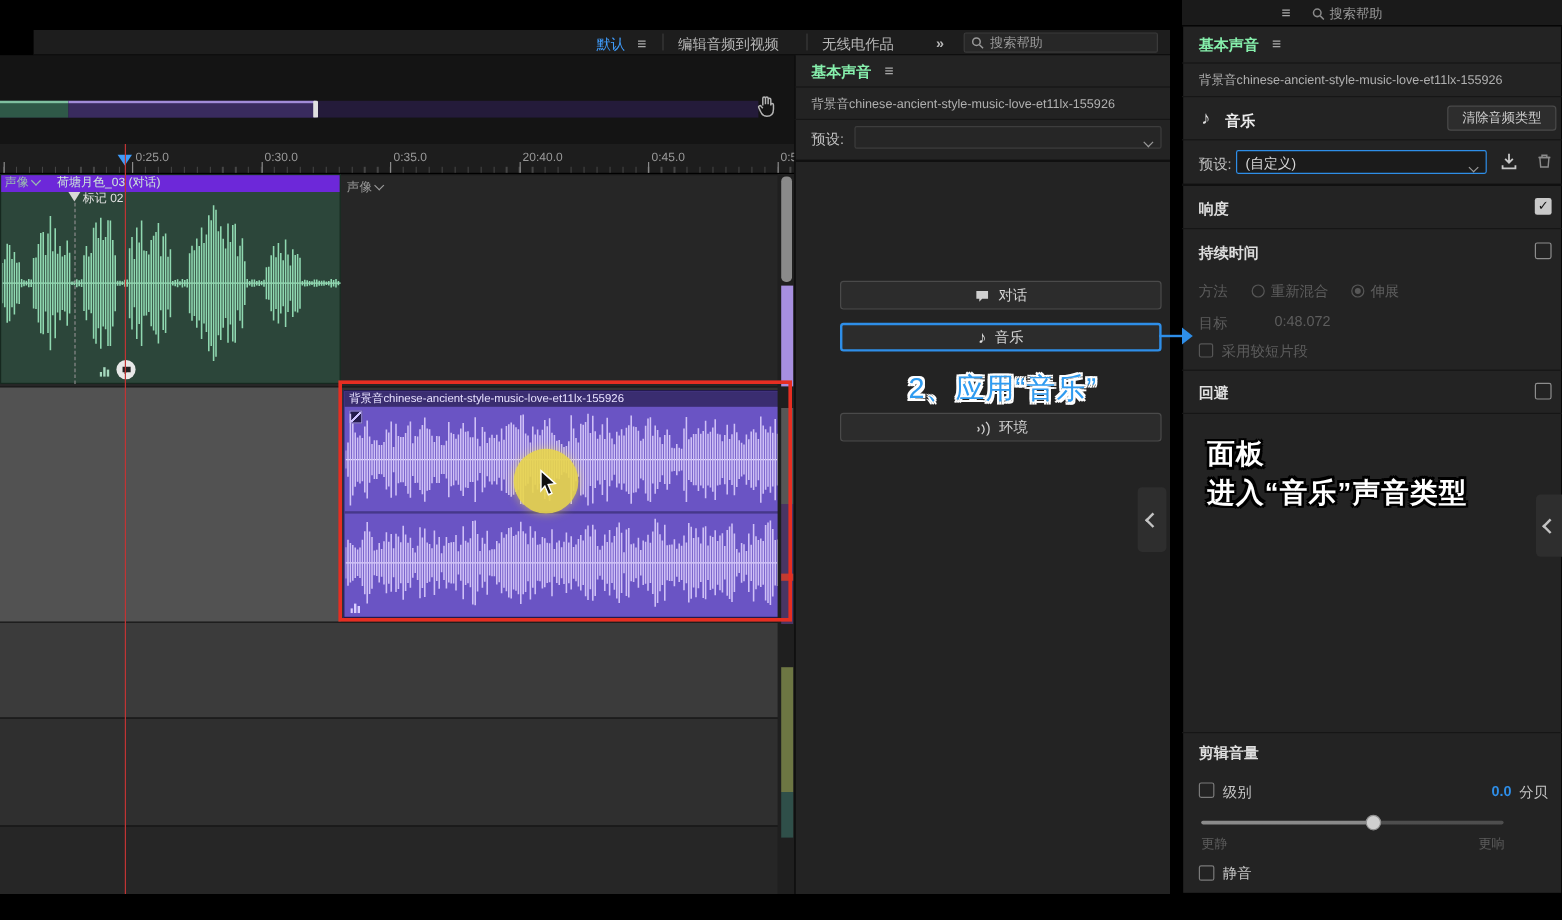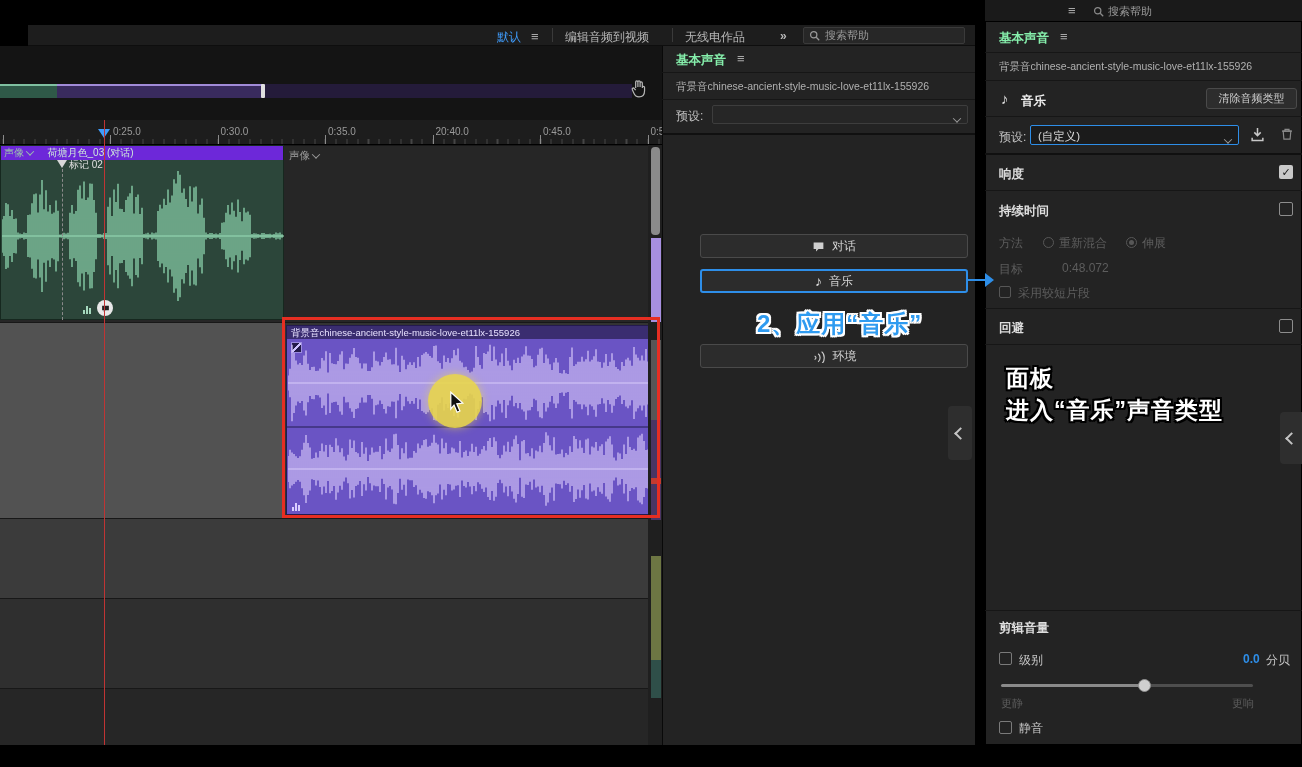--- a/index.html
+++ b/index.html
@@ -278,21 +278,21 @@
 
   <div class="abs" style="left:282px;top:317px;width:378px;height:201px;border:3px solid #e62e22;z-index:20"></div>
 
   <div class="abs" style="left:428px;top:374px;width:54px;height:54px;border-radius:50%;background:rgba(233,214,74,.9);box-shadow:0 0 8px rgba(233,214,74,.6);z-index:25">
     <svg class="abs" style="left:20px;top:17px" width="20" height="24" viewBox="0 0 14 20">
       <path d="M1 1l10 9-5 .7 2.6 6-2.4 1-2.5-6L1 15z" fill="#111" stroke="#fff" stroke-width="1"></path>
     </svg>
   </div>
 
 
-  <div class="abs outline-white" style="left:757px;top:308px;font-size:24px;font-weight:700;color:#2f9bf0;z-index:30;letter-spacing:1px">2、应用“音乐”</div>
+  <div class="abs outline-white" style="left:757px;top:308px;font-size:24px;font-weight:400;color:#2f9bf0;z-index:30;letter-spacing:1px">2、应用“音乐”</div>
 
   <div class="abs" style="left:966px;top:279px;width:20px;height:2px;background:#2e8ee8;z-index:30"></div>
   <div class="abs" style="left:985px;top:273px;width:0;height:0;border-top:7px solid transparent;border-bottom:7px solid transparent;border-left:9px solid #2e8ee8;z-index:30"></div>
 
   <div class="abs outline-black" style="left:1006px;top:362px;font-size:23px;font-weight:800;color:#fff;z-index:30;line-height:1.4;letter-spacing:1px">
     <div>面板</div>
     <div>进入“音乐”声音类型</div>
   </div>
 
 </div>

